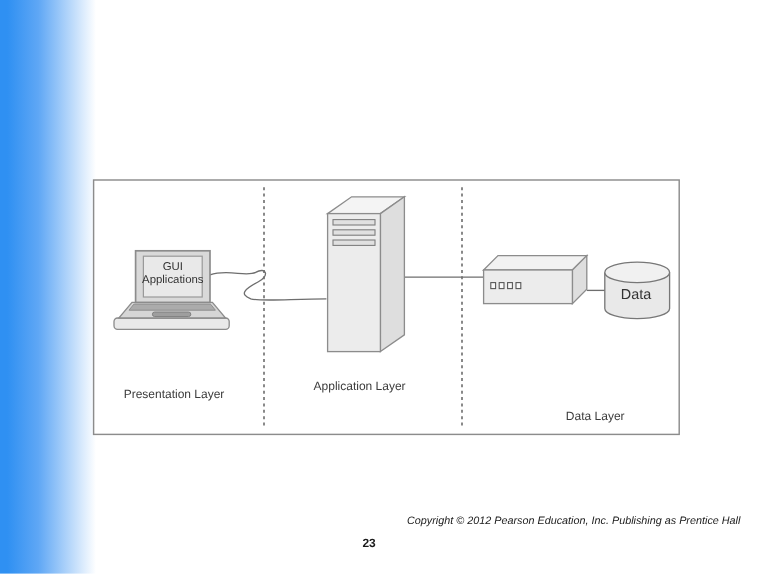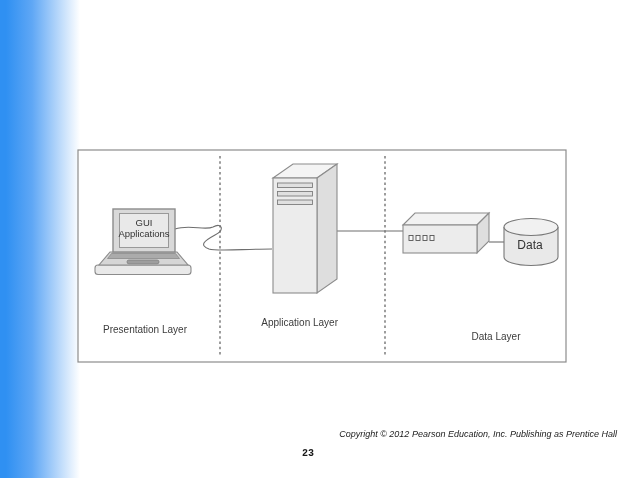--- a/index.html
+++ b/index.html
@@ -30,21 +30,21 @@
   .gui-label{
     position:absolute;left:144px;top:217px;transform:translateX(-50%);
     width:56px;font-size:9.5px;line-height:11px;color:#333333;text-align:center;
   }
   .db-label{
     position:absolute;left:530px;top:238px;transform:translateX(-50%);
     font-size:12px;color:#333333;text-align:left;white-space:nowrap;
   }
   .page-number{
     position:absolute;left:302px;top:448px;
-    font-size:10px;font-weight:bold;color:#1a1a1a;font-family:Liberation Mono, monospace;
+    font-size:10px;font-weight:bold;color:#1a1a1a;
   }
   .copyright{
     position:absolute;right:21px;top:429px;
     font-size:9px;font-style:italic;color:#1a1a1a;white-space:nowrap;
   }
 </style>
 </head>
 <body>
 
 <div class="slide">
@@ -95,19 +95,19 @@
       <g>
         <path d="M504 227 v30 a27 8.5 0 0 0 54 0 v-30" fill="#e9e9e9" stroke="#777777" stroke-width="1.1"></path>
         <ellipse cx="531" cy="227" rx="27" ry="8.5" fill="#f1f1f1" stroke="#777777" stroke-width="1.1"></ellipse>
       </g>
     </svg>
 
     <div class="gui-label">GUI Applications</div>
     <div class="db-label">Data</div>
     <div class="label" style="left:145px;top:323px;">Presentation Layer</div>
     <div class="label wrap" style="left:296px;top:316px;">Application Layer</div>
-    <div class="label" style="left:496px;top:330px;">Data Layer</div>
+    <div class="label" style="left:496px;top:341px;">Data Layer</div>
   </div>
 
   <div class="page-number">23</div>
   <div class="copyright">Copyright © 2012 Pearson Education, Inc. Publishing as Prentice Hall</div>
 
 </div>
 
 </body></html>

